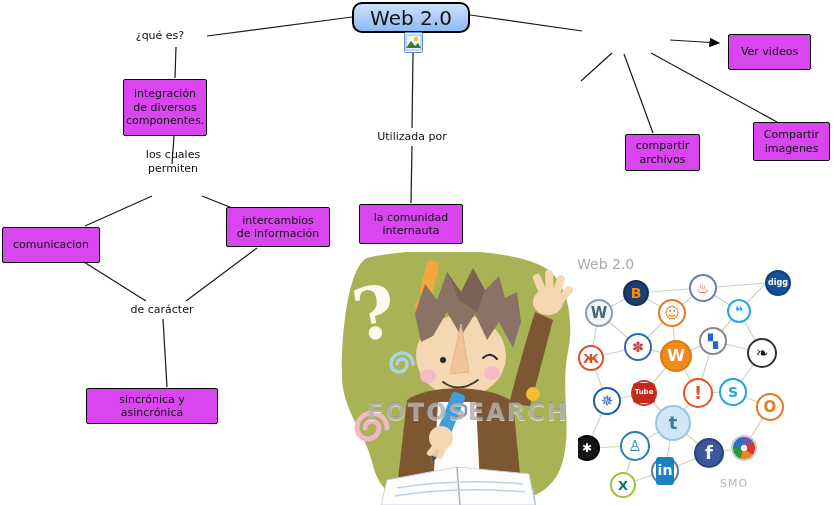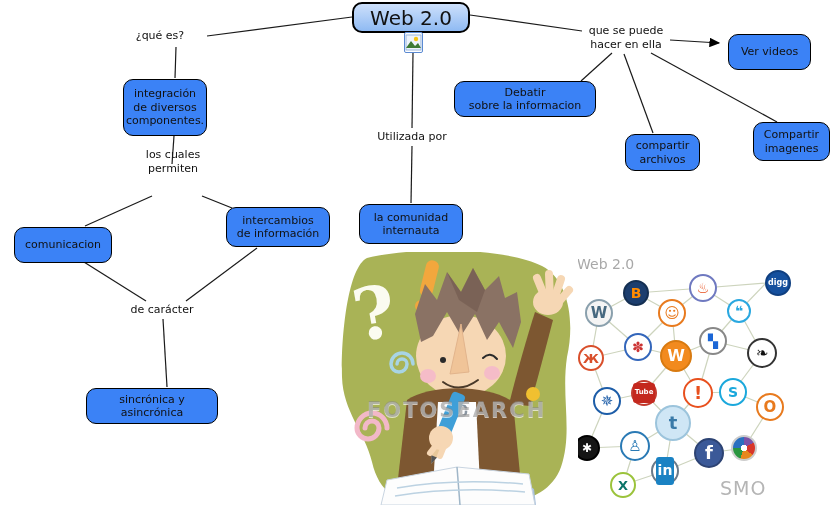--- a/index.html
+++ b/index.html
@@ -1,36 +1,36 @@
 <!DOCTYPE html>
 <html><head>
 <meta charset="utf-8">
 <style>
   html,body{margin:0;padding:0;background:#fff;}
   .stage{position:relative;width:833px;height:505px;background:#ffffff;
          font-family:"DejaVu Sans","Liberation Sans",sans-serif;overflow:hidden;color:#111;}
   svg.overlay{position:absolute;left:0;top:0;width:833px;height:505px;pointer-events:none;}
-  .node{position:absolute;background:#3b82f6;border:1px solid #000;border-radius:10px;
+  .node{position:absolute;background:#d946ef;border:1px solid #000;border-radius:2px;
         display:flex;align-items:center;justify-content:center;text-align:center;
         font-size:11px;line-height:1.22;white-space:pre-line;box-sizing:border-box;padding:17px 3px;}
   .maplabel{position:absolute;font-size:11px;line-height:1.27;text-align:center;white-space:pre-line;}
   .title-node{position:absolute;left:352px;top:2px;width:118px;height:31px;
         background:linear-gradient(#cde0fb,#8fbaf3);border:2px solid #000;border-radius:10px;
         display:flex;align-items:center;justify-content:center;font-size:20px;box-sizing:border-box;}
   .img-icon{position:absolute;left:404px;top:32px;width:19px;height:21px;background:#fff;
         border:1px solid #5b8ad2;border-radius:2px;box-sizing:border-box;overflow:hidden;}
   
   .illu{position:absolute;left:337px;top:252px;width:241px;height:253px;background:#fff;z-index:2;}
-  .watermark{position:absolute;left:30px;top:146px;font-size:21px;font-weight:bold;letter-spacing:2px;
+  .watermark{position:absolute;left:30px;top:146px;font-size:24px;font-weight:bold;letter-spacing:2px;
         color:rgba(135,135,135,0.55);text-shadow:0 1px 0 rgba(255,255,255,0.65);}
   
   .collage{position:absolute;left:568px;top:253px;width:265px;height:252px;background:#fff;z-index:1;}
   .collage svg{position:absolute;left:0;top:0;}
   .cap-top{position:absolute;left:9px;top:3px;font-size:14px;color:#a8a8a8;}
-  .cap-bottom{position:absolute;left:152px;top:224px;font-size:19px;letter-spacing:1px;color:#b5b5b5;}
+  .cap-bottom{position:absolute;left:152px;top:224px;font-size:11px;letter-spacing:1px;color:#b5b5b5;}
   .cicon{position:absolute;border:2px solid #888;border-radius:50%;display:flex;align-items:center;
         justify-content:center;font-weight:bold;box-sizing:border-box;background:#fff;line-height:1;}
   .cicon .chip{border-radius:3px;padding:6px 2px;color:#fff;font-weight:bold;line-height:1.1;}
   .cicon.conic{background:
         radial-gradient(circle at 50% 50%, #fff 0 3px, rgba(255,255,255,0) 3.5px),
         conic-gradient(#7b52a8 0 60deg,#d8372a 60deg 130deg,#e8871e 130deg 200deg,#2a9640 200deg 270deg,#2a70c0 270deg 360deg);}
 </style>
 </head>
 <body>
 
@@ -67,41 +67,37 @@
     <svg width="17" height="19" viewBox="0 0 17 19">
       <rect x="1" y="2" width="15" height="15" fill="#eef4fc" stroke="#9ab6dd" stroke-width="1"></rect>
       <circle cx="11" cy="6" r="2.2" fill="#f5c518"></circle>
       <path d="M1,15 L6,8 L10,13 L13,10 L16,15 Z" fill="#3d7a35"></path>
     </svg>
   </div>
 
   <div class="node" style="left:123px;top:79px;width:84px;height:57px">integración
 de diversos
 componentes.</div>
-  <div class="node" style="left:14px;top:227px;width:98px;height:17px">comunicacion</div>
+  <div class="node" style="left:2px;top:227px;width:98px;height:17px">comunicacion</div>
   <div class="node" style="left:226px;top:207px;width:104px;height:40px">intercambios
 de información</div>
   <div class="node" style="left:86px;top:388px;width:132px;height:29px">sincrónica y asincrónica</div>
   <div class="node" style="left:359px;top:204px;width:104px;height:40px">la comunidad
 internauta</div>
-  <div class="node" style="left:454px;top:81px;width:142px;height:34px">Debatir
-sobre la informacion</div>
   <div class="node" style="left:728px;top:34px;width:83px;height:23px">Ver videos</div>
   <div class="node" style="left:625px;top:134px;width:75px;height:37px">compartir
 archivos</div>
   <div class="node" style="left:753px;top:122px;width:77px;height:39px">Compartir
 imagenes</div>
 
   <div class="maplabel" style="left:129px;top:29px;width:62px">¿qué es?</div>
   <div class="maplabel" style="left:138px;top:148px;width:70px">los cuales
 permiten</div>
   <div class="maplabel" style="left:124px;top:303px;width:76px">de carácter</div>
   <div class="maplabel" style="left:372px;top:130px;width:80px">Utilizada por</div>
-  <div class="maplabel" style="left:582px;top:24px;width:88px">que se puede
-hacer en ella</div>
 
   <div class="illu">
     <svg width="241" height="253" viewBox="0 0 241 253">
 
       <path d="M 30,6 C 80,-6 170,-4 205,14 C 232,28 238,70 230,105 C 224,145 236,180 224,215
                C 214,244 180,253 150,253 L 95,253 C 60,253 42,240 35,210 C 28,180 6,160 5,125
                C 4,88 10,16 30,6 Z" fill="#a9b356"></path>
 
       <text x="16" y="86" font-size="72" font-weight="bold" fill="#fbfbf0" font-family="DejaVu Serif, serif" transform="rotate(-10 40 60)">?</text>
 

